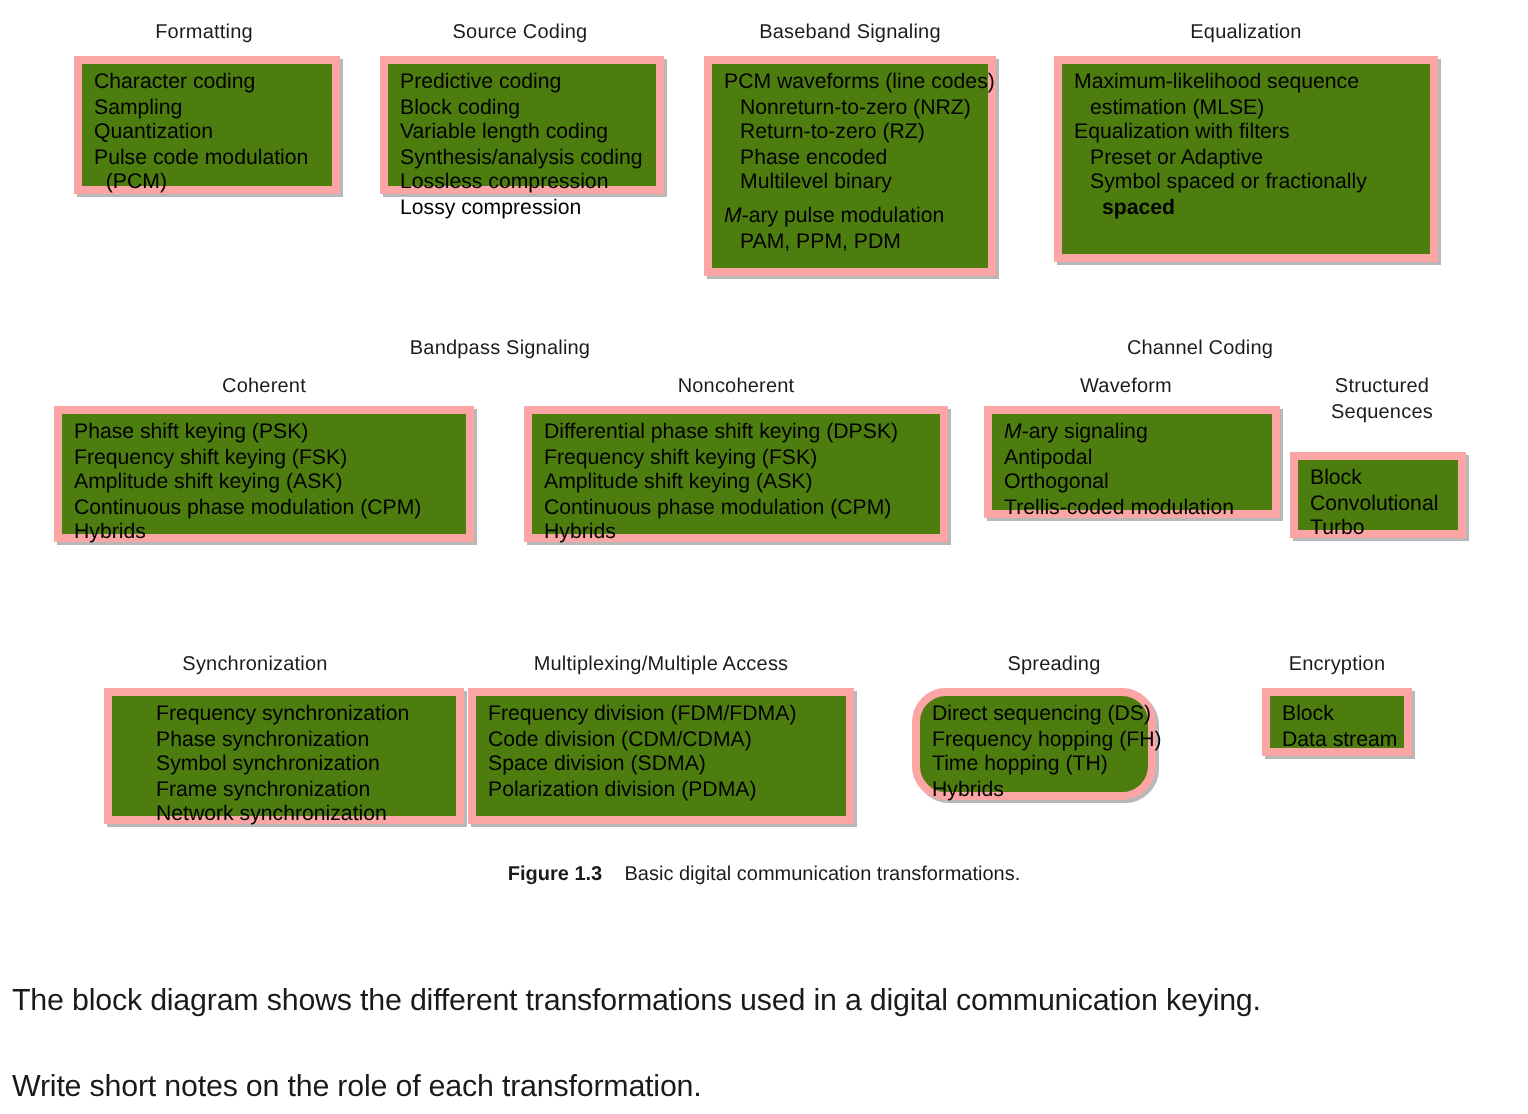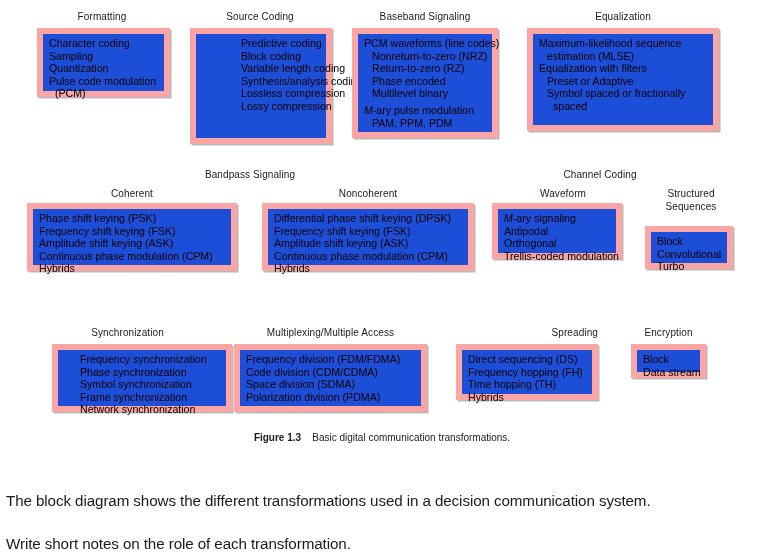--- a/index.html
+++ b/index.html
@@ -25,38 +25,38 @@
     position: absolute;
     font-size: 10px;
     line-height: 13px;
     color: #1a1a1a;
     white-space: pre;
     text-align: center;
     letter-spacing: 0.1px;
   }
   .box {
     position: absolute;
-    border: 6px solid #fca5a5;
+    border: 4px solid #fca5a5;
     box-shadow: 1.5px 1.5px 0 0 #b8b8b8;
-    background: #1d4ed8;
+    background: #4d7c0f;
     box-sizing: border-box;
   }
   .box ul {
     list-style: none;
     margin: 0;
     padding: 3px 5px 3px 6px;
   }
   .box li {
     font-size: 10.6px;
     line-height: 12.6px;
     white-space: pre;
     color: #000;
   }
   .ind1 { padding-left: 8px; }
-  .ind2 { padding-left: 14px; }
+  .ind2 { padding-left: 14px; font-weight: bold; }
   .gap  { margin-top: 4px; }
   .ital { font-style: italic; }
 
   
   #caption {
     position: absolute;
     left: 0;
     top: 432px;
     width: 764px;
     text-align: center;
@@ -89,21 +89,21 @@
     <ul>
       <li>Character coding</li>
       <li>Sampling</li>
       <li>Quantization</li>
       <li>Pulse code modulation</li>
       <li>  (PCM)</li>
     </ul>
   </div>
 
   <div class="grp-title" style="left:188px; top:10px; width:144px;">Source Coding</div>
-  <div class="box" style="left:190px; top:28px; width:142px; height:116px;padding-left:39px;">
+  <div class="box" style="left:190px; top:28px; width:142px; height:69px;">
     <ul>
       <li>Predictive coding</li>
       <li>Block coding</li>
       <li>Variable length coding</li>
       <li>Synthesis/analysis coding</li>
       <li>Lossless compression</li>
       <li>Lossy compression</li>
     </ul>
   </div>
 
@@ -152,21 +152,21 @@
       <li>Frequency shift keying (FSK)</li>
       <li>Amplitude shift keying (ASK)</li>
       <li>Continuous phase modulation (CPM)</li>
       <li>Hybrids</li>
     </ul>
   </div>
 
   <div class="grp-title" style="left:520px; top:168px; width:160px;">Channel Coding</div>
 
   <div class="grp-title" style="left:492px; top:187px; width:142px;">Waveform</div>
-  <div class="box" style="left:492px; top:203px; width:130px; height:56px;">
+  <div class="box" style="left:492px; top:203px; width:148px; height:56px;">
     <ul>
       <li><span class="ital">M</span><span>-ary signaling</span></li>
       <li>Antipodal</li>
       <li>Orthogonal</li>
       <li>Trellis-coded modulation</li>
     </ul>
   </div>
 
   <div class="grp-title" style="left:645px; top:187px; width:92px; line-height:13px;">Structured
 Sequences</div>
@@ -192,35 +192,35 @@
   <div class="grp-title" style="left:234px; top:326px; width:193px;">Multiplexing/Multiple Access</div>
   <div class="box" style="left:234px; top:344px; width:193px; height:68px;">
     <ul>
       <li>Frequency division (FDM/FDMA)</li>
       <li>Code division (CDM/CDMA)</li>
       <li>Space division (SDMA)</li>
       <li>Polarization division (PDMA)</li>
     </ul>
   </div>
 
-  <div class="grp-title" style="left:456px; top:326px; width:142px;text-align:right;">Spreading</div>
-  <div class="box" style="left:456px; top:344px; width:142px; height:56px;">
+  <div class="grp-title" style="left:456px; top:326px; width:142px;">Spreading</div>
+  <div class="box" style="left:456px; top:344px; width:122px; height:56px;border-radius:17px;">
     <ul>
       <li>Direct sequencing (DS)</li>
       <li>Frequency hopping (FH)</li>
       <li>Time hopping (TH)</li>
       <li>Hybrids</li>
     </ul>
   </div>
 
   <div class="grp-title" style="left:626px; top:326px; width:85px;">Encryption</div>
   <div class="box" style="left:631px; top:344px; width:75px; height:34px;">
     <ul>
       <li>Block</li>
       <li>Data stream</li>
     </ul>
   </div>
 
   <div id="caption"><span class="cap-label">Figure 1.3</span><span class="cap-text">&nbsp;&nbsp;&nbsp;&nbsp;</span><span class="cap-text">Basic digital communication transformations.</span></div>
 </div>
 
-<div class="prose" id="prose1">The block diagram shows the different transformations used in a decision communication system.</div>
+<div class="prose" id="prose1">The block diagram shows the different transformations used in a digital communication keying.</div>
 <div class="prose" id="prose2">Write short notes on the role of each transformation.</div>
 
 </body></html>

